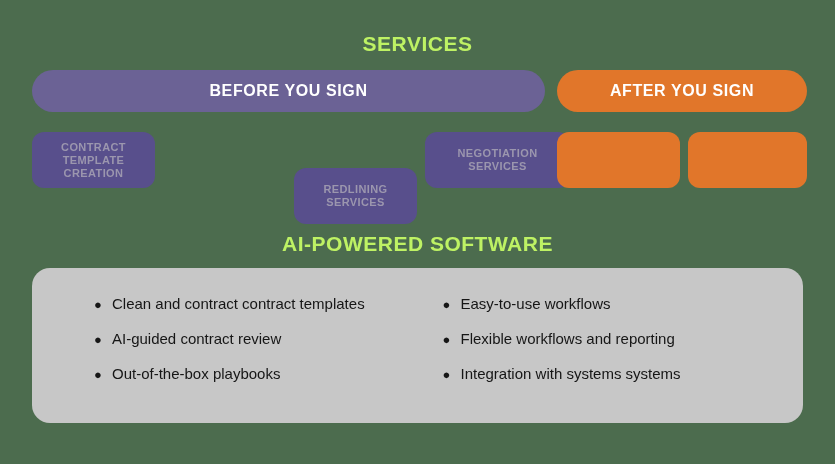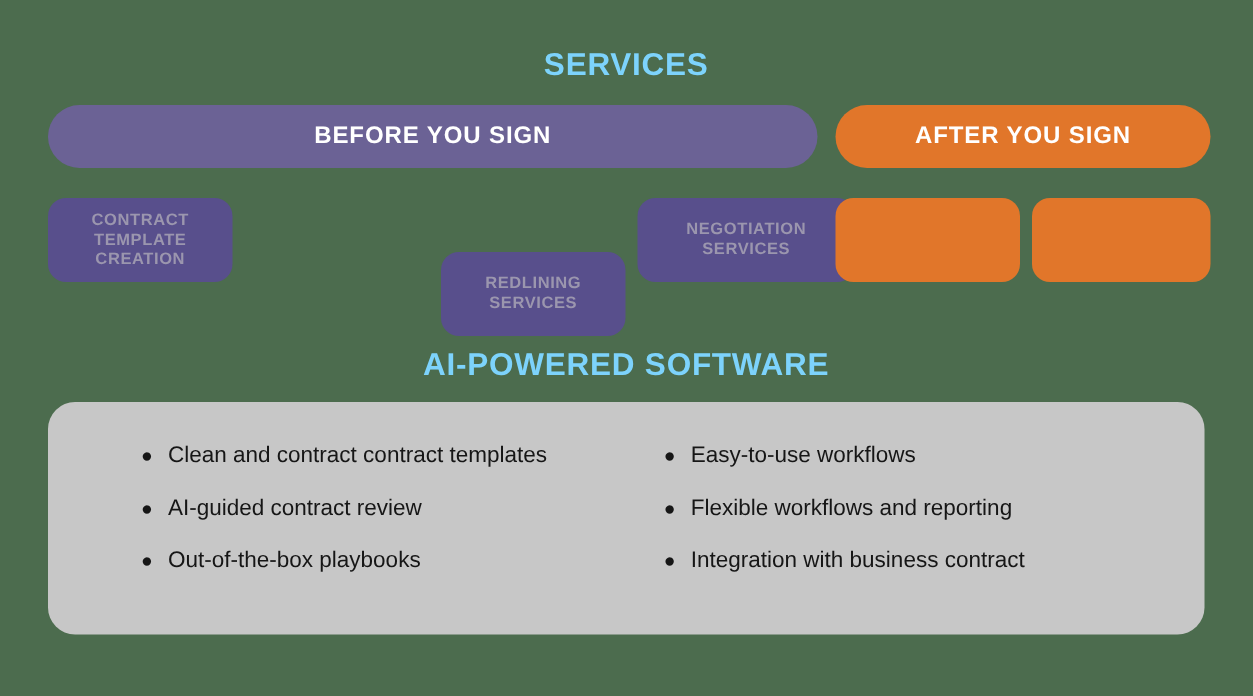--- a/index.html
+++ b/index.html
@@ -18,21 +18,21 @@
     width: 835px;
     height: 464px;
   }
 
   
   .section-title {
     position: absolute;
     left: 0;
     width: 835px;
     text-align: center;
-    color: #7dd3fc;
+    color: #bef264;
     font-weight: bold;
     letter-spacing: 0.5px;
   }
   #services-title {
     top: 32px;
     font-size: 21px;
   }
   #software-title {
     top: 232px;
     font-size: 21px;
@@ -191,19 +191,19 @@
       <div class="feature-item">
         <span class="bullet">●</span>
         <span class="feature-text">Easy-to-use workflows</span>
       </div>
       <div class="feature-item">
         <span class="bullet">●</span>
         <span class="feature-text">Flexible workflows and reporting</span>
       </div>
       <div class="feature-item">
         <span class="bullet">●</span>
-        <span class="feature-text">Integration with business contract</span>
+        <span class="feature-text">Integration with systems systems</span>
       </div>
     </div>
 
   </div>
 
 </div>
 
 </body></html>

